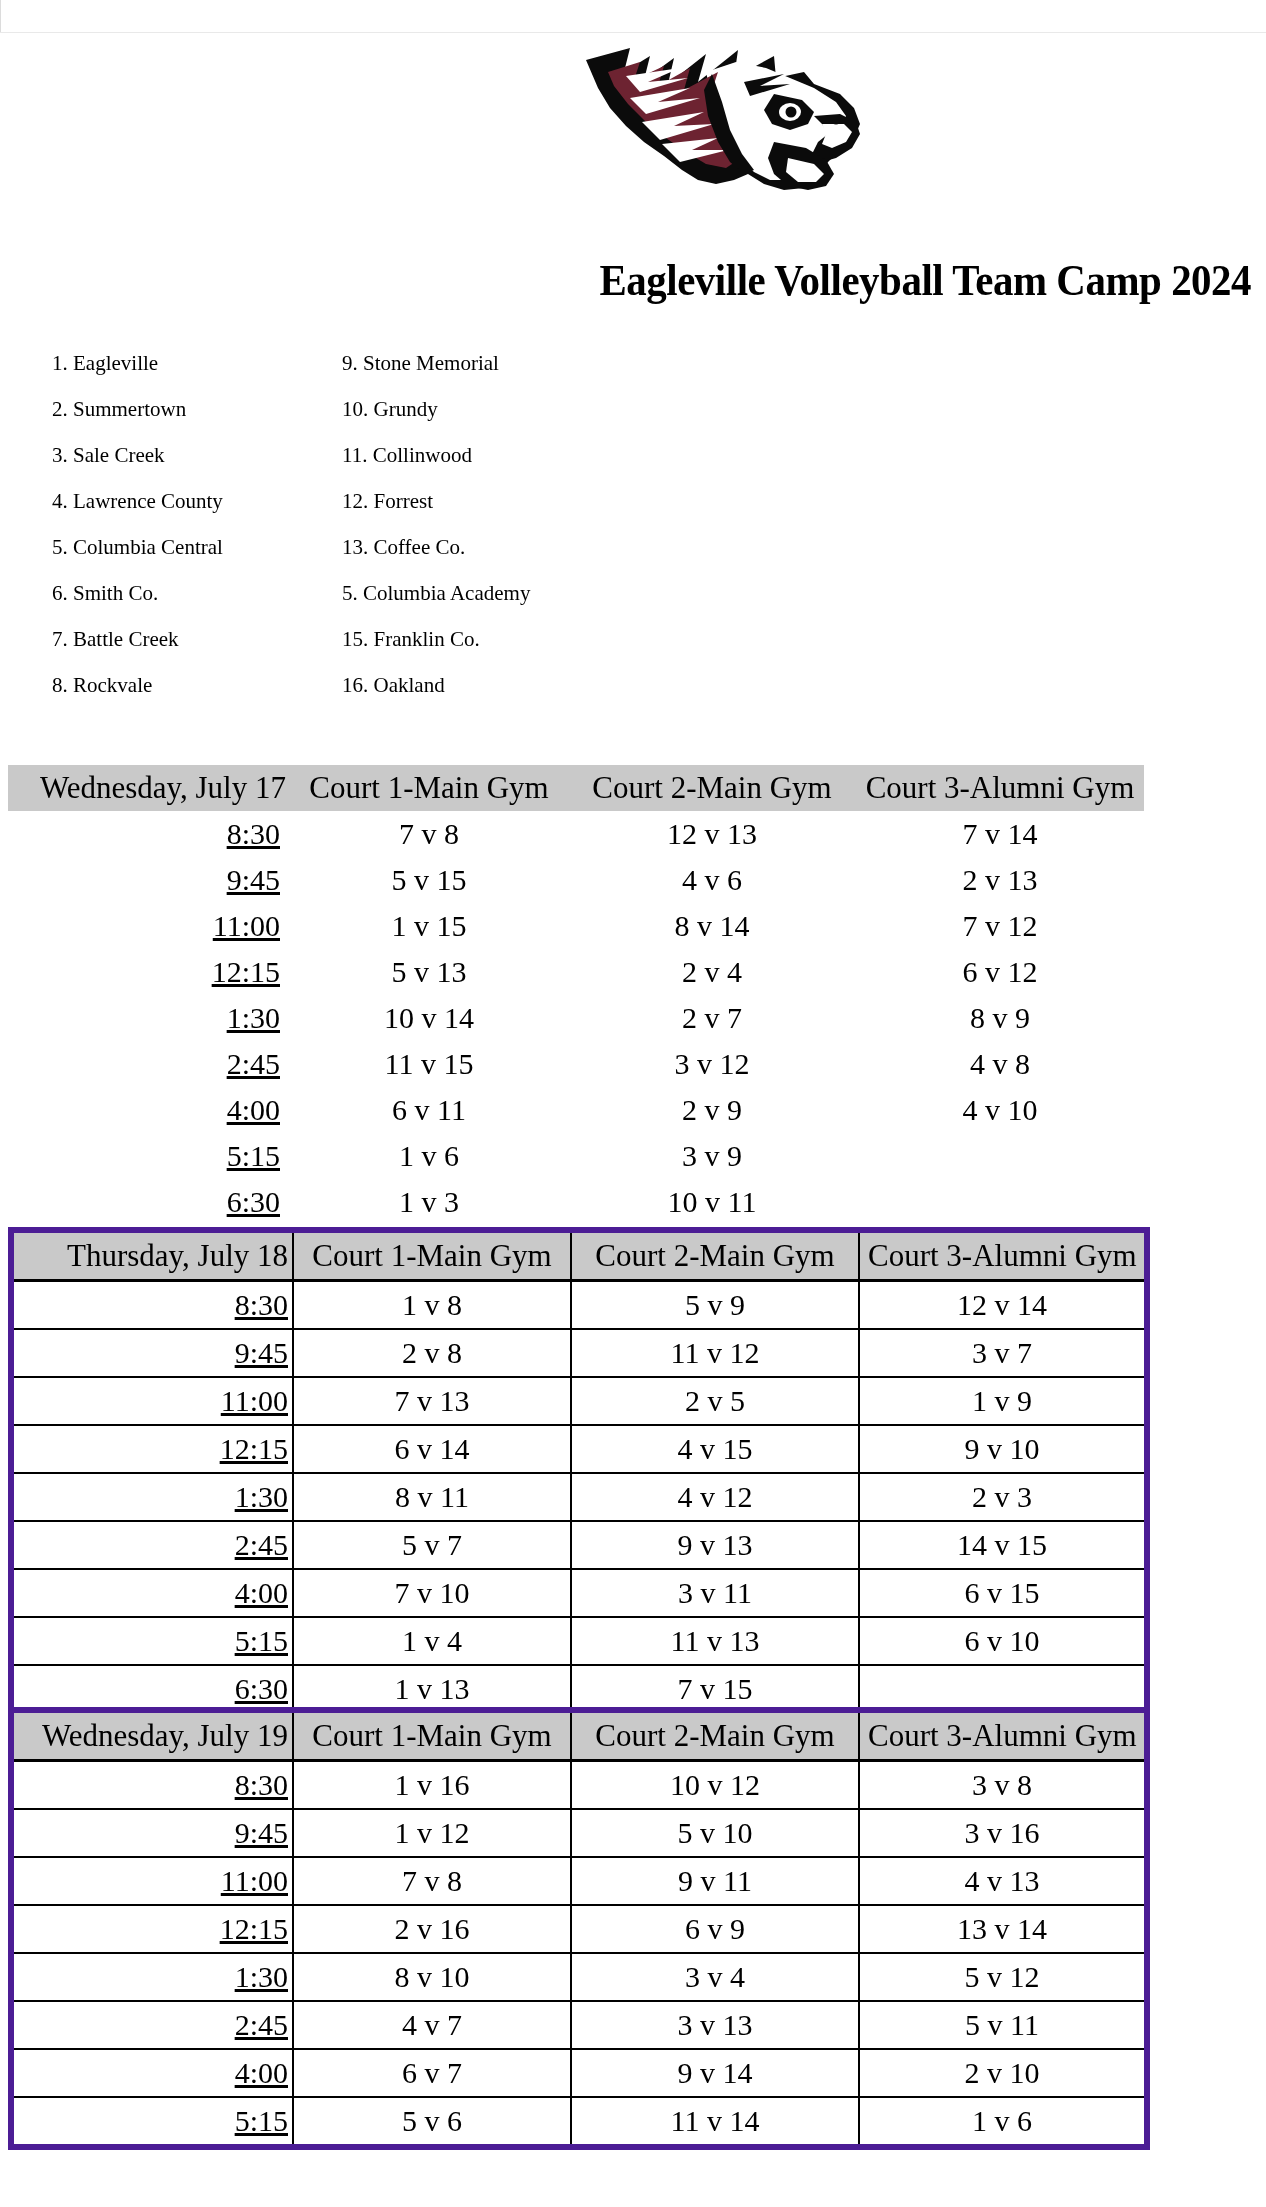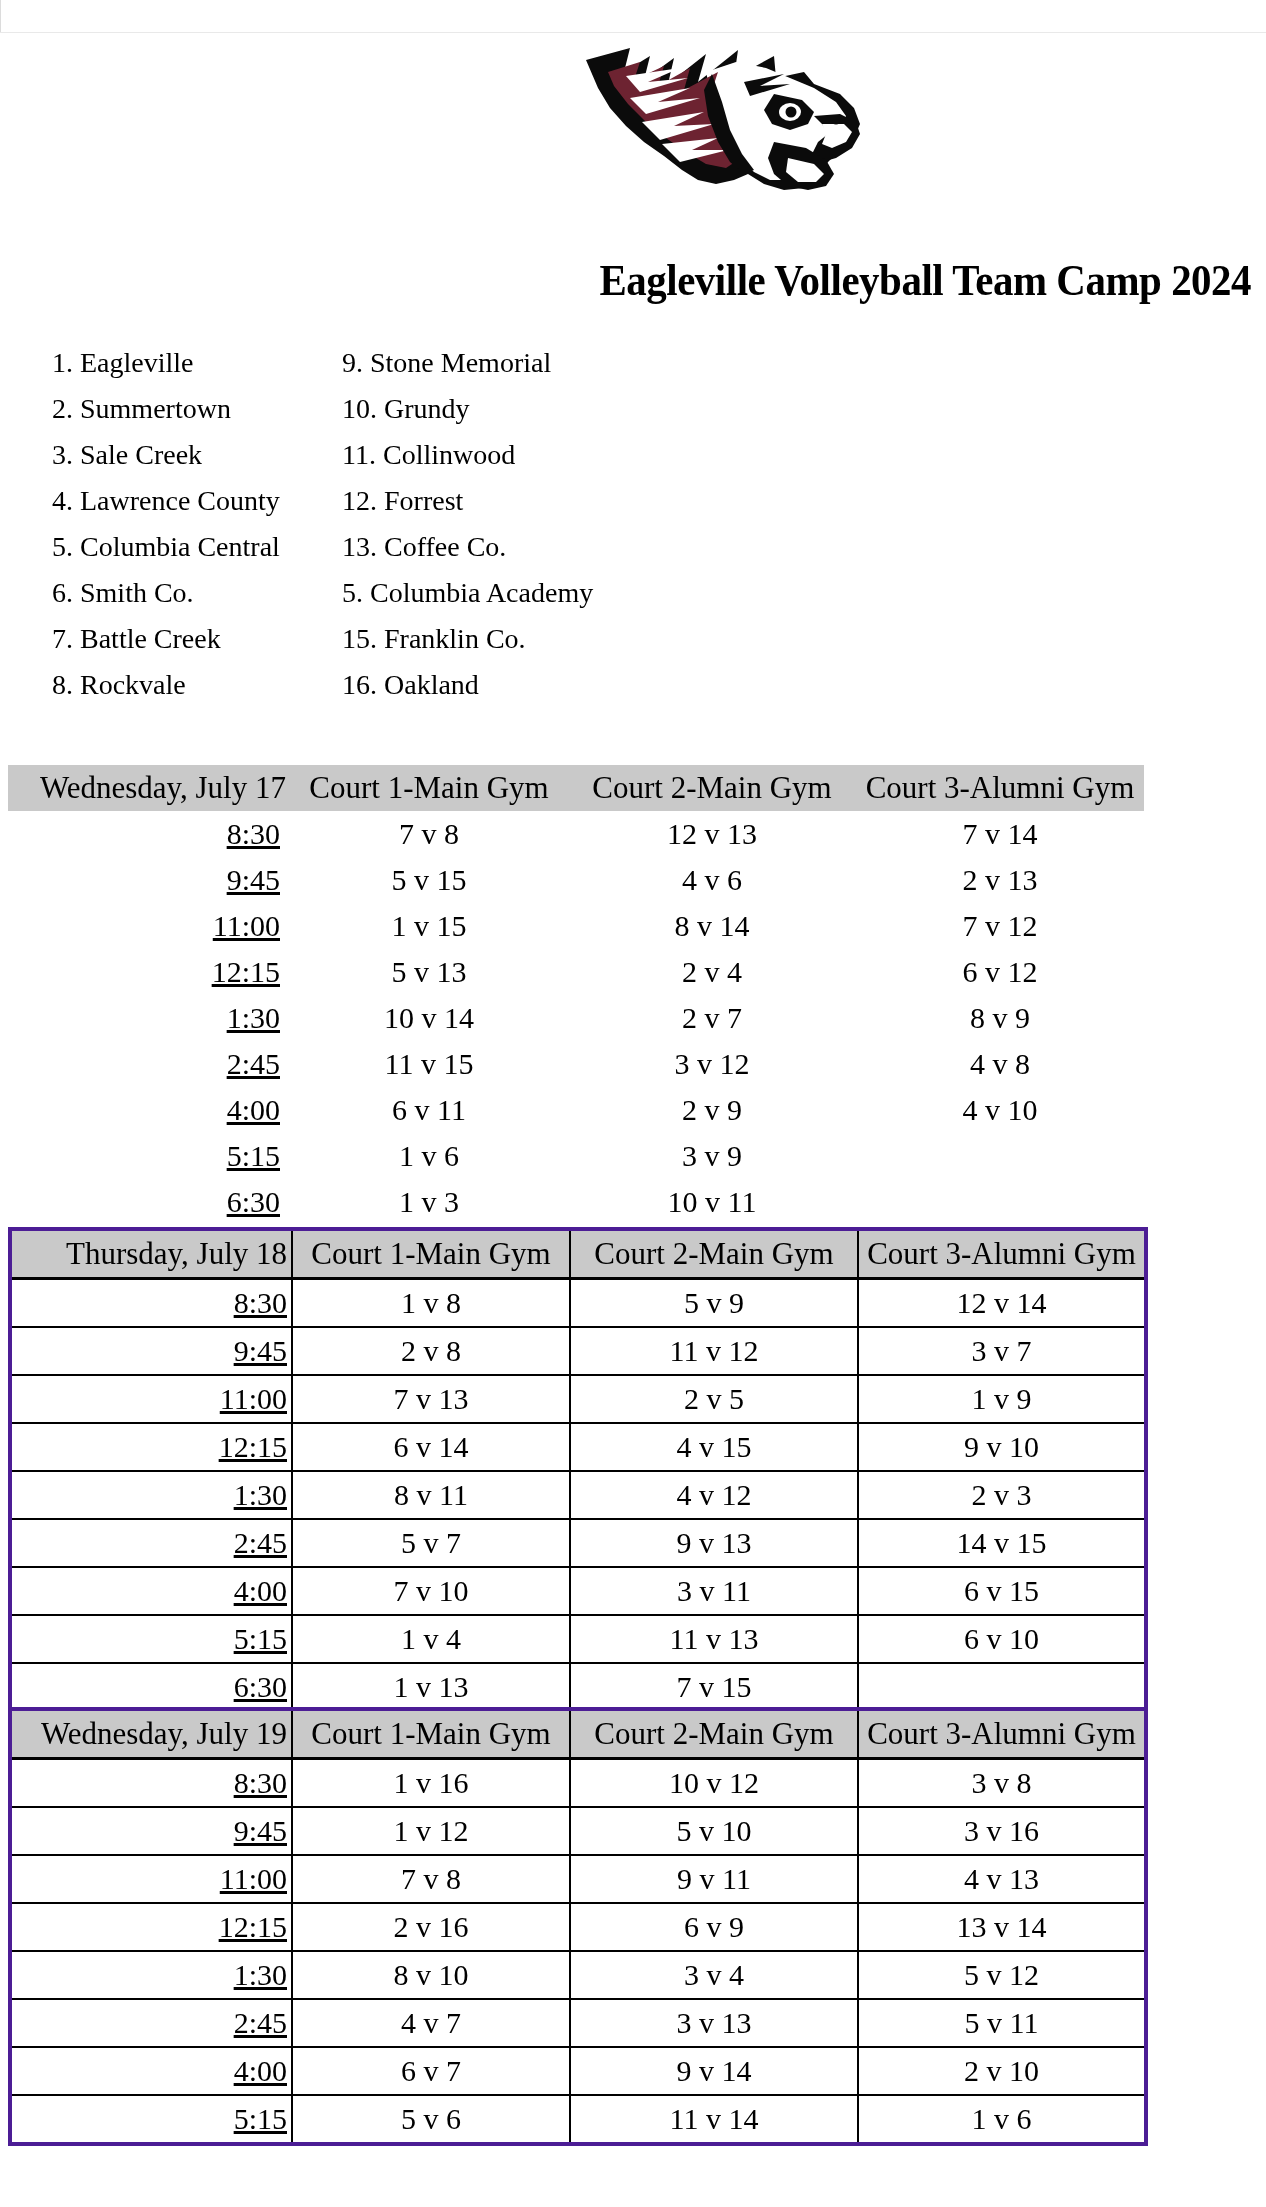--- a/index.html
+++ b/index.html
@@ -67,21 +67,21 @@
   #team-roster {
     position: absolute;
     left: 52px;
     top: 340px;
     width: 740px;
   }
   .roster-row {
     display: flex;
     height: 46px;
     align-items: center;
-    font-size: 28px;
+    font-size: 21px;
     line-height: 46px;
     white-space: nowrap;
   }
   .roster-cell-left  { width: 290px; flex: 0 0 290px; }
   .roster-cell-right { flex: 0 0 auto; }
 
   
   .sched-block {
     position: absolute;
     left: 8px;
@@ -115,21 +115,21 @@
     background: #c9c9c9;
     text-align: center;
     font-size: 31px;
     margin-left: 40px;
   }
   table.sched th.th-day { text-align: right; padding-right: 4px; }
   table.sched td.td-time { text-align: right; padding-right: 4px; text-decoration: underline; }
   table.sched td.td-game { text-align: center; }
 
   
-  table.sched.bordered { border: 4px solid #4c1d95; }
+  table.sched.bordered { border: 6px solid #4c1d95; }
   table.sched.bordered th,
   table.sched.bordered td {
     border: 2px solid #000;
   }
   table.sched.bordered tr.head-row th { border-top: 3px solid #000; border-bottom: 3px solid #000; }
 
   
   table.sched.plain th { border: none; }
   table.sched.plain td { border: none; }
   table.sched.plain td.td-time { padding-right: 10px; }

